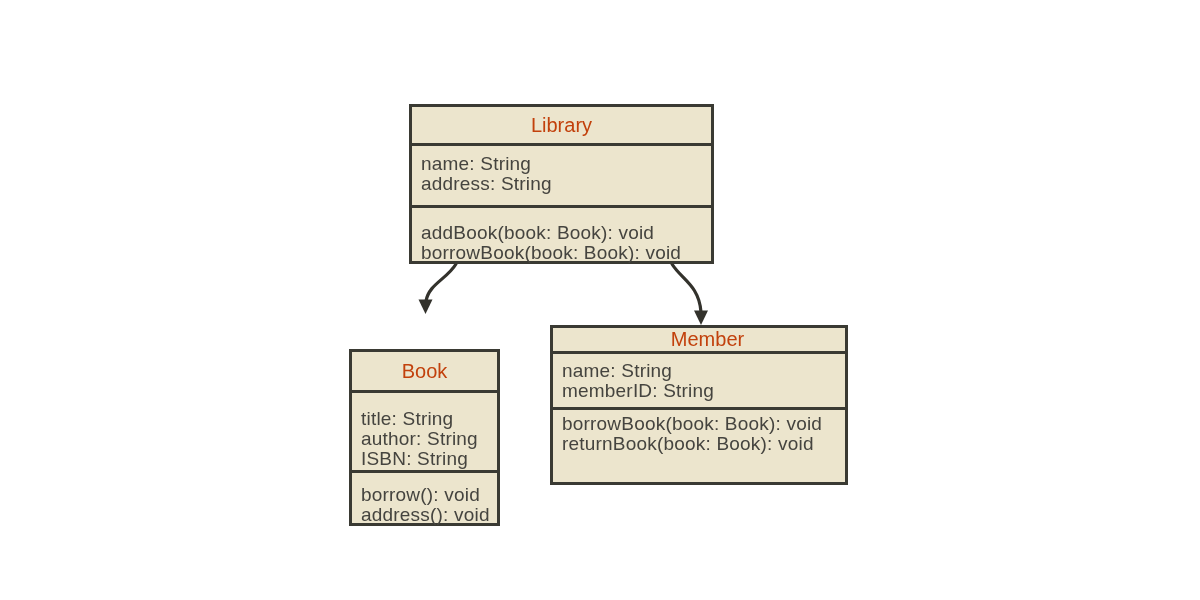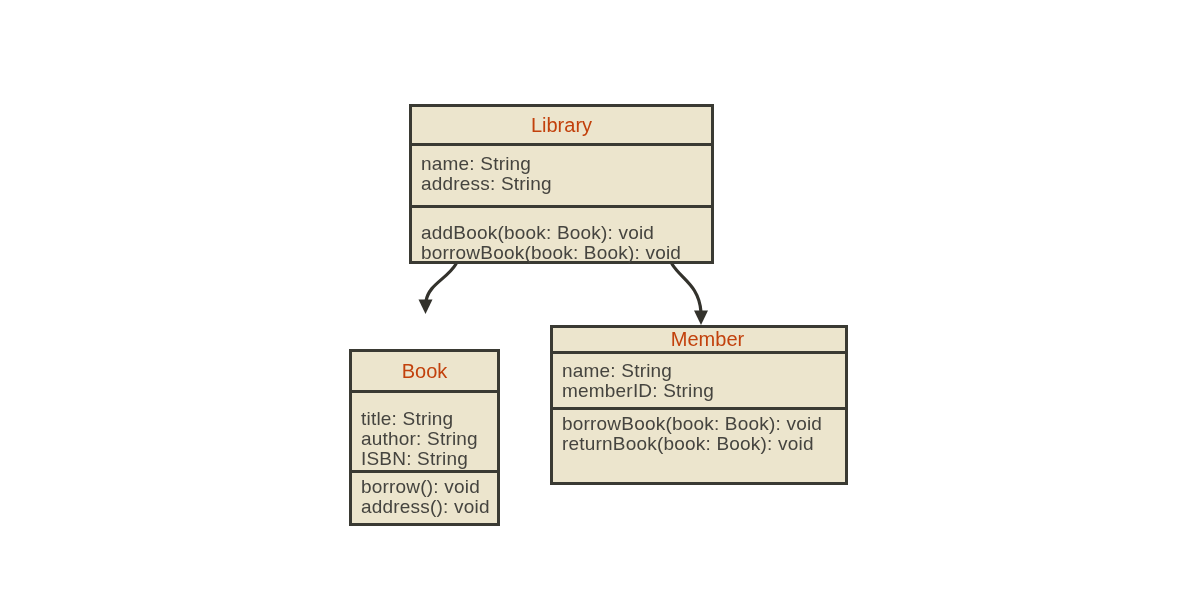--- a/index.html
+++ b/index.html
@@ -47,21 +47,21 @@
   
   .pos-library { left: 409px; top: 104px; width: 305px; height: 160px; }
   .pos-library .class-header { height: 39px; }
   .pos-library .attrs   { height: 62px; padding-top: 8px; }
   .pos-library .methods { height: 53px; padding-top: 15px; }
 
   
   .pos-book { left: 349px; top: 316px; width: 151px; height: 177px; margin-top: 33px; }
   .pos-book .class-header { height: 41px; }
   .pos-book .attrs   { height: 80px; padding-top: 16px; }
-  .pos-book .methods { height: 50px; padding-top: 4px; }
+  .pos-book .methods { height: 50px; padding-top: 12px; }
 
   
   .pos-member { left: 550px; top: 325px; width: 298px; height: 160px; }
   .pos-member .class-header { height: 26px; padding-left: 17px; }
   .pos-member .attrs   { height: 56px; padding-top: 7px; }
   .pos-member .methods { height: 56px; padding-top: 4px; }
 
   .arrow-layer {
     position: absolute;
     left: 0; top: 0;

